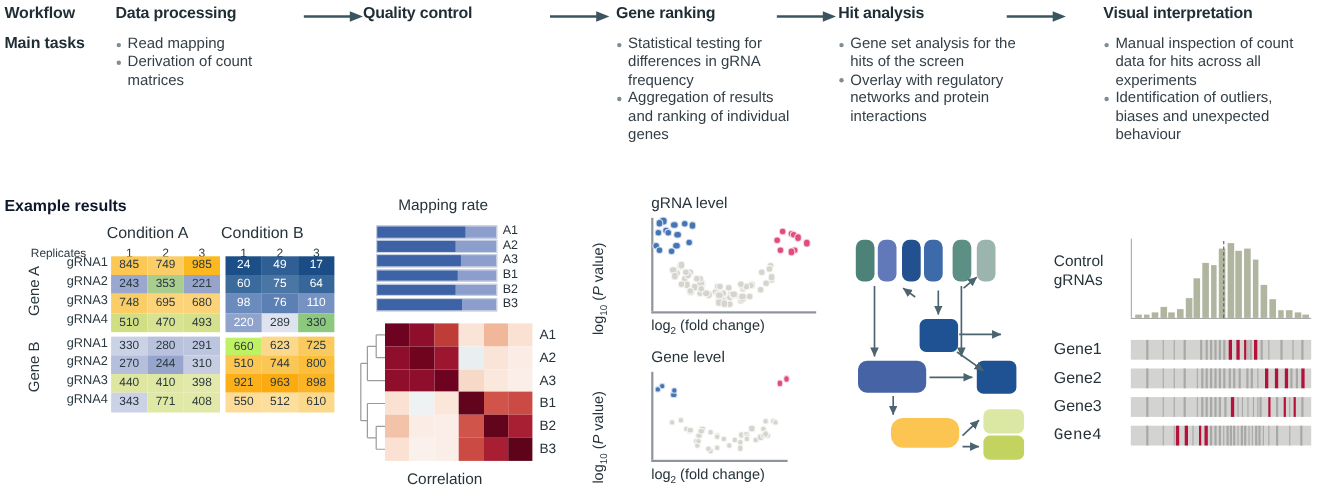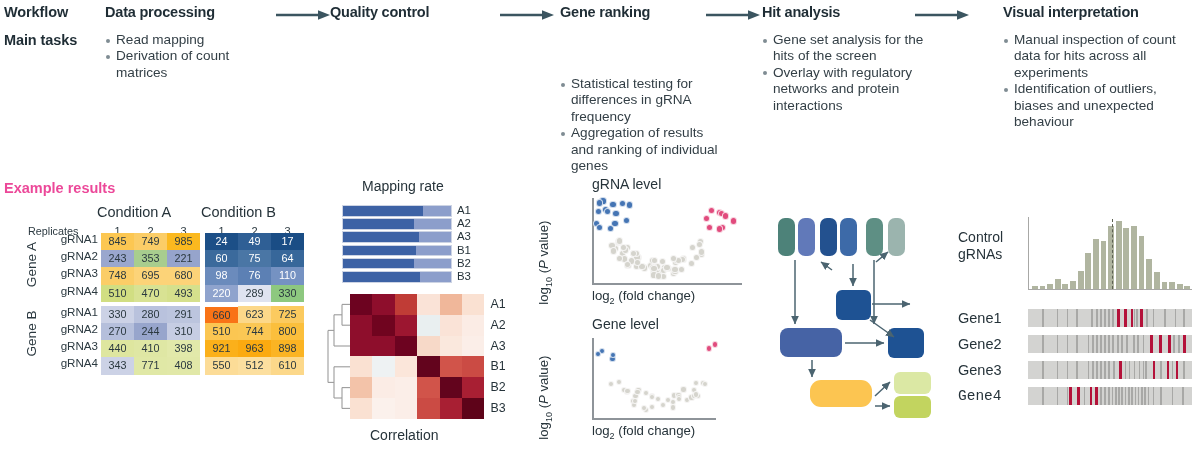--- a/index.html
+++ b/index.html
@@ -49,21 +49,21 @@
     width: 4px; height: 4px;
     border-radius: 50%;
     background: #7f8c93;
   }
   .arrow { width: 56px; height: 14px; }
 
   
   .sec-head {
     font-weight: bold;
     font-size: 14.5px;
-    color: #ec4899;
+    color: #0f172a;
   }
   .cond-title { font-size: 14.5px; color: #26333a; white-space: nowrap; }
   .repl-label { font-size: 10.8px; color: #2b3940; }
   .rep-num { font-size: 11px; color: #2b3940; text-align: center; }
   .rna-label { font-size: 11.6px; color: #2b3940; text-align: right; white-space: nowrap; }
   .gene-vlabel {
     font-size: 13.6px; color: #2b3940;
     transform-origin: center center;
     transform: rotate(-90deg);
     white-space: nowrap;
@@ -122,21 +122,21 @@
 <div class="abs row-label" style="left:4px; top:32px;">Main tasks</div>
 
 <div class="abs" id="stages" style="left:0; top:0; width:1200px; height:175px;">
     <div class="abs col-title" style="left: 105px; top: 4px;">Data processing</div>
     <ul class="abs bullets" style="left: 105px; top: 32px; width: 160px;">
       <li>Read mapping</li>
       <li>Derivation of count matrices</li>
     </ul>
     <div class="abs col-title" style="left: 330px; top: 4px;">Quality control</div>
     <div class="abs col-title" style="left: 560px; top: 4px;">Gene ranking</div>
-    <ul class="abs bullets" style="left: 560px; top: 32px; width: 160px; margin-top: 44px;">
+    <ul class="abs bullets" style="left: 560px; top: 32px; width: 160px;">
       <li>Statistical testing for differences in gRNA frequency</li>
       <li>Aggregation of results and ranking of individual genes</li>
     </ul>
     <div class="abs col-title" style="left: 762px; top: 4px;">Hit analysis</div>
     <ul class="abs bullets" style="left: 762px; top: 32px; width: 185px;">
       <li>Gene set analysis for the hits of the screen</li>
       <li>Overlay with regulatory networks and protein interactions</li>
     </ul>
     <div class="abs col-title" style="left: 1003px; top: 4px;">Visual interpretation</div>
     <ul class="abs bullets" style="left: 1003px; top: 32px; width: 192px;">
@@ -201,21 +201,21 @@
     <div class="cell lt" style="left: 238px; top: 62.4px; width: 33px; height: 17.2px; background: rgb(92, 128, 180);">76</div>
     <div class="cell" style="left: 167px; top: 62.4px; width: 33px; height: 17.2px; background: rgb(252, 211, 120);">680</div>
     <div class="cell lt" style="left: 271px; top: 62.4px; width: 33px; height: 17.2px; background: rgb(117, 146, 194);">110</div>
     <div class="cell" style="left: 101px; top: 79.6px; width: 33px; height: 17.2px; background: rgb(209, 222, 130);">510</div>
     <div class="cell lt" style="left: 205px; top: 79.6px; width: 33px; height: 17.2px; background: rgb(143, 163, 205);">220</div>
     <div class="cell" style="left: 134px; top: 79.6px; width: 33px; height: 17.2px; background: rgb(216, 226, 147);">470</div>
     <div class="cell" style="left: 238px; top: 79.6px; width: 33px; height: 17.2px; background: rgb(223, 227, 240);">289</div>
     <div class="cell" style="left: 167px; top: 79.6px; width: 33px; height: 17.2px; background: rgb(213, 224, 140);">493</div>
     <div class="cell" style="left: 271px; top: 79.6px; width: 33px; height: 17.2px; background: rgb(141, 200, 127);">330</div>
     <div class="cell" style="left: 101px; top: 100.8px; width: 33px; height: 17.2px; background: rgb(204, 210, 230);">330</div>
-    <div class="cell" style="left: 205px; top: 102px; width: 33px; height: 17.2px; background: #f97316;">660</div>
+    <div class="cell" style="left: 205px; top: 102px; width: 33px; height: 17.2px; background: #bef264;">660</div>
     <div class="cell" style="left: 134px; top: 100.8px; width: 33px; height: 17.2px; background: rgb(185, 194, 221);">280</div>
     <div class="cell" style="left: 238px; top: 100.8px; width: 33px; height: 17.2px; background: rgb(252, 216, 138);">623</div>
     <div class="cell" style="left: 167px; top: 100.8px; width: 33px; height: 17.2px; background: rgb(188, 197, 222);">291</div>
     <div class="cell" style="left: 271px; top: 100.8px; width: 33px; height: 17.2px; background: rgb(251, 202, 95);">725</div>
     <div class="cell" style="left: 101px; top: 118px; width: 33px; height: 17.2px; background: rgb(181, 191, 219);">270</div>
     <div class="cell" style="left: 205px; top: 118px; width: 33px; height: 17.2px; background: rgb(251, 198, 82);">510</div>
     <div class="cell" style="left: 134px; top: 118px; width: 33px; height: 17.2px; background: rgb(151, 165, 204);">244</div>
     <div class="cell" style="left: 238px; top: 118px; width: 33px; height: 17.2px; background: rgb(251, 199, 84);">744</div>
     <div class="cell" style="left: 167px; top: 118px; width: 33px; height: 17.2px; background: rgb(198, 205, 227);">310</div>
     <div class="cell" style="left: 271px; top: 118px; width: 33px; height: 17.2px; background: rgb(251, 191, 60);">800</div>

